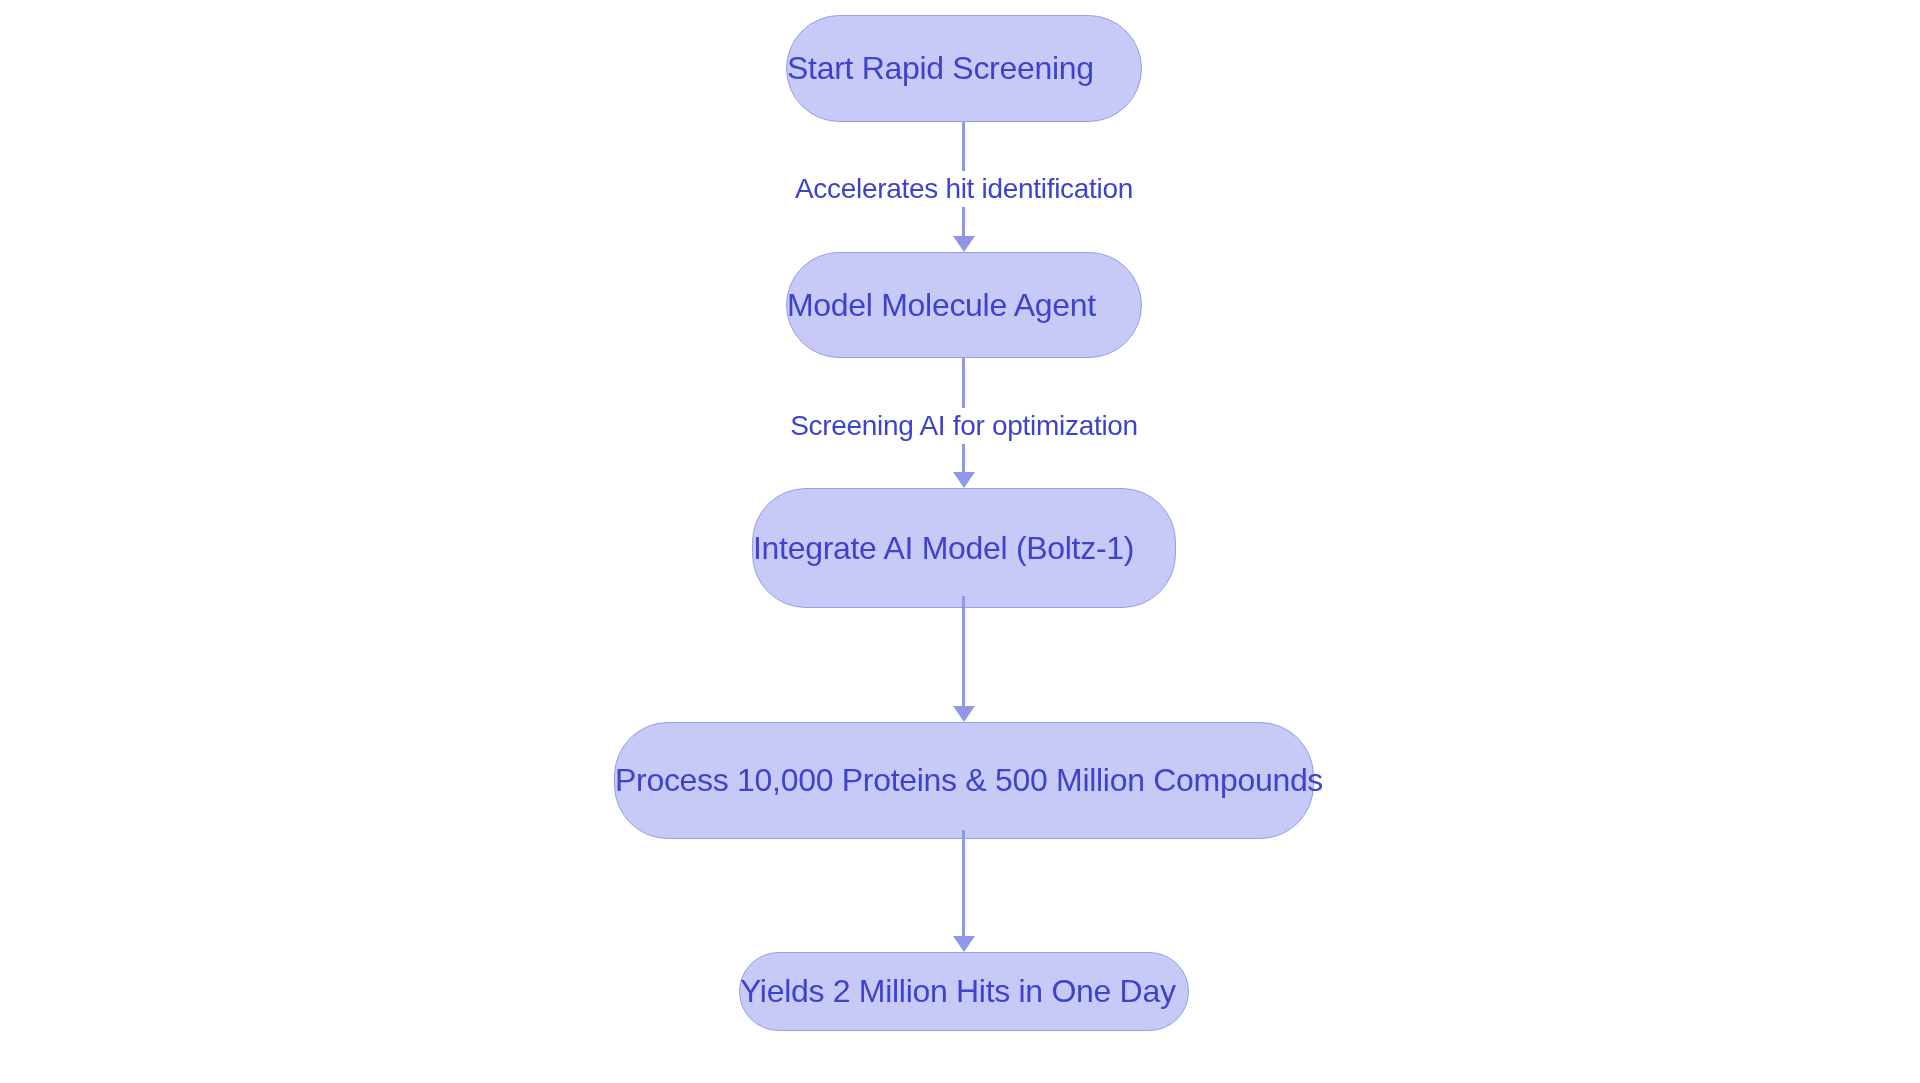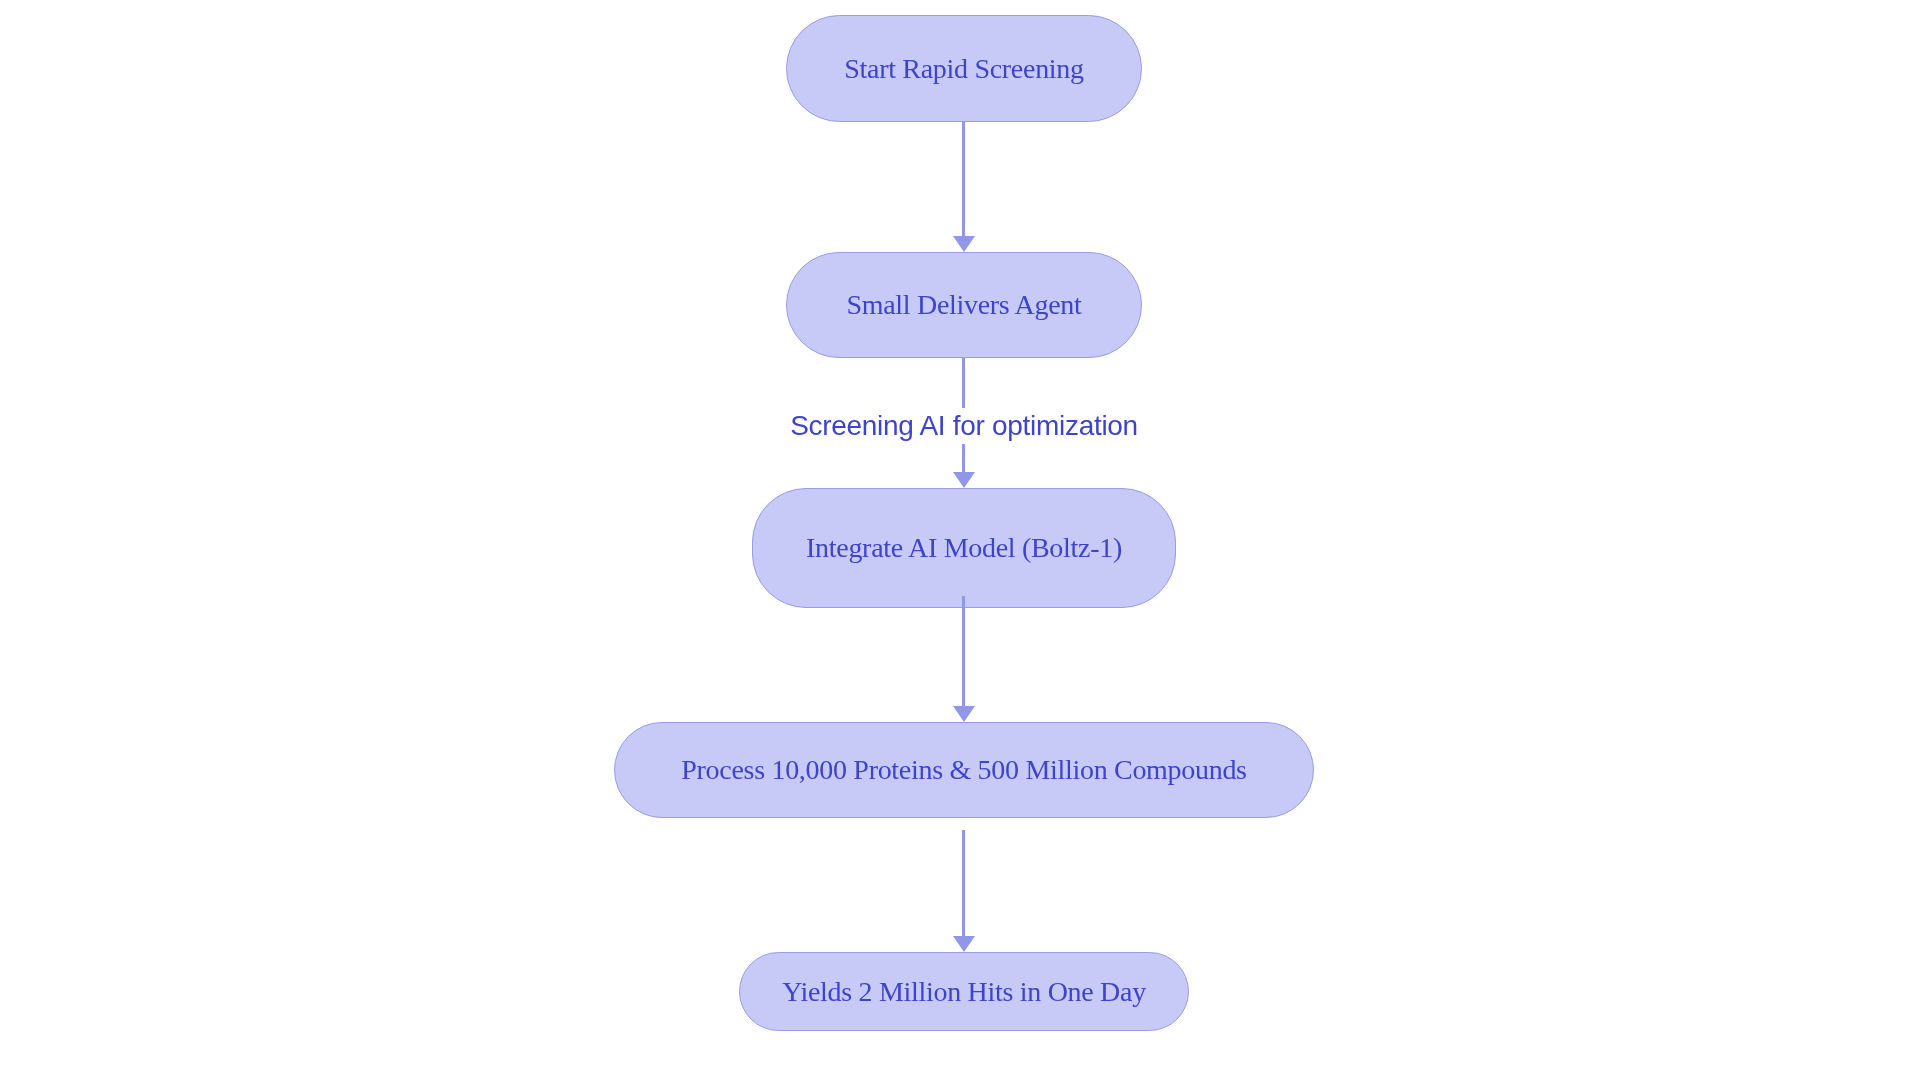--- a/index.html
+++ b/index.html
@@ -16,27 +16,25 @@
     overflow: hidden;
   }
   .node {
     position: absolute;
     box-sizing: border-box;
     background: var(--node-fill, #c7c9f6);
     border: 1.5px solid var(--node-border, #979de9);
     border-radius: 54px;
     display: flex;
     align-items: center;
-    justify-content: center;
     text-align: center;
     color: var(--node-text, #3e43cb);
-    font-size: 28px;
+    font-size: 32px;
     letter-spacing: -0.3px;
     white-space: nowrap;
-    font-family: Liberation Serif, serif;
   }
   .edge-line {
     position: absolute;
     left: 962px;
     width: 3px;
     background: var(--edge-line, #9096e8);
   }
   .edge-head {
     position: absolute;
     left: 953px;
@@ -63,37 +61,38 @@
 <body>
 
 <div class="canvas">
 
   <div class="node" style="left:786px; top:15px; width:356px; height:107px;">
     <span>Start Rapid Screening</span>
   </div>
 
   <div class="edge-line" style="top:122px; height:116px;"></div>
   <div class="edge-head" style="top:236px;"></div>
+  <div class="edge-label" style="top:189px;">Accelerates hit identification</div>
 
   <div class="node" style="left:786px; top:252px; width:356px; height:106px;">
-    <span>Small Delivers Agent</span>
+    <span>Model Molecule Agent</span>
   </div>
 
   <div class="edge-line" style="top:358px; height:114px;"></div>
   <div class="edge-head" style="top:472px;"></div>
   <div class="edge-label" style="top:426px;">Screening AI for optimization</div>
 
   <div class="node" style="left:752px; top:488px; width:424px; height:120px;">
     <span>Integrate AI Model (Boltz-1)</span>
   </div>
 
   <div class="edge-line" style="top:596px; height:110px;"></div>
   <div class="edge-head" style="top:706px;"></div>
 
-  <div class="node" style="left:614px; top:722px; width:700px; height:96px;">
+  <div class="node" style="left:614px; top:722px; width:700px; height:117px;">
     <span>Process 10,000 Proteins &amp; 500 Million Compounds</span>
   </div>
 
   <div class="edge-line" style="top:830px; height:106px;"></div>
   <div class="edge-head" style="top:936px;"></div>
 
   <div class="node" style="left:739px; top:952px; width:450px; height:79px;">
     <span>Yields 2 Million Hits in One Day</span>
   </div>
 

